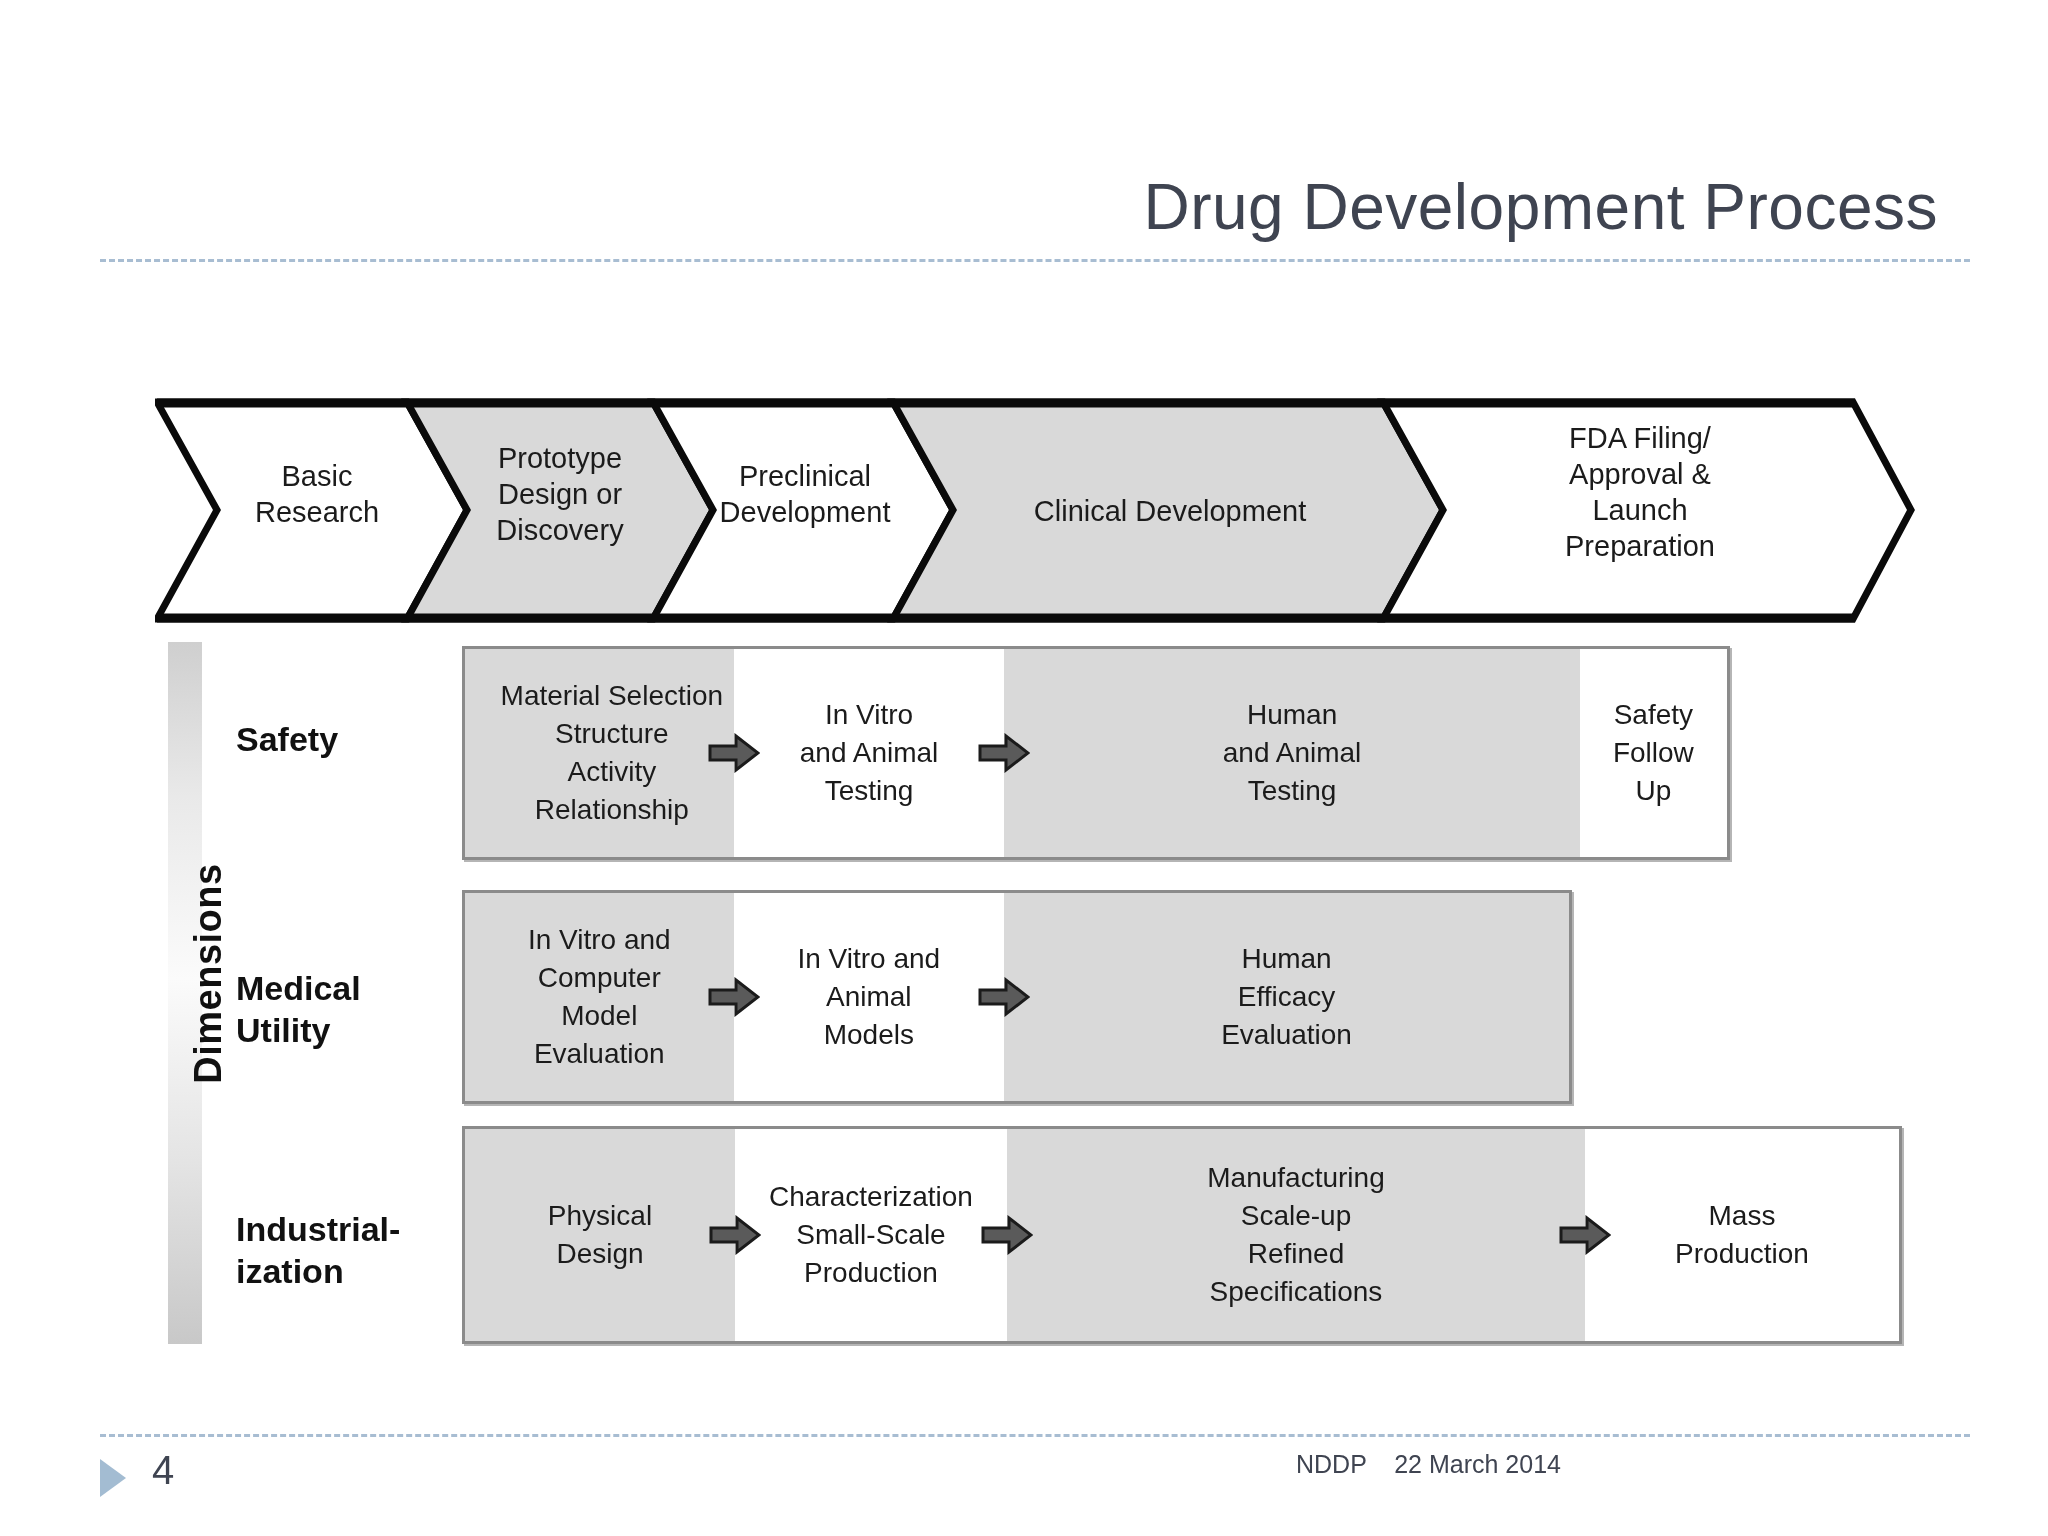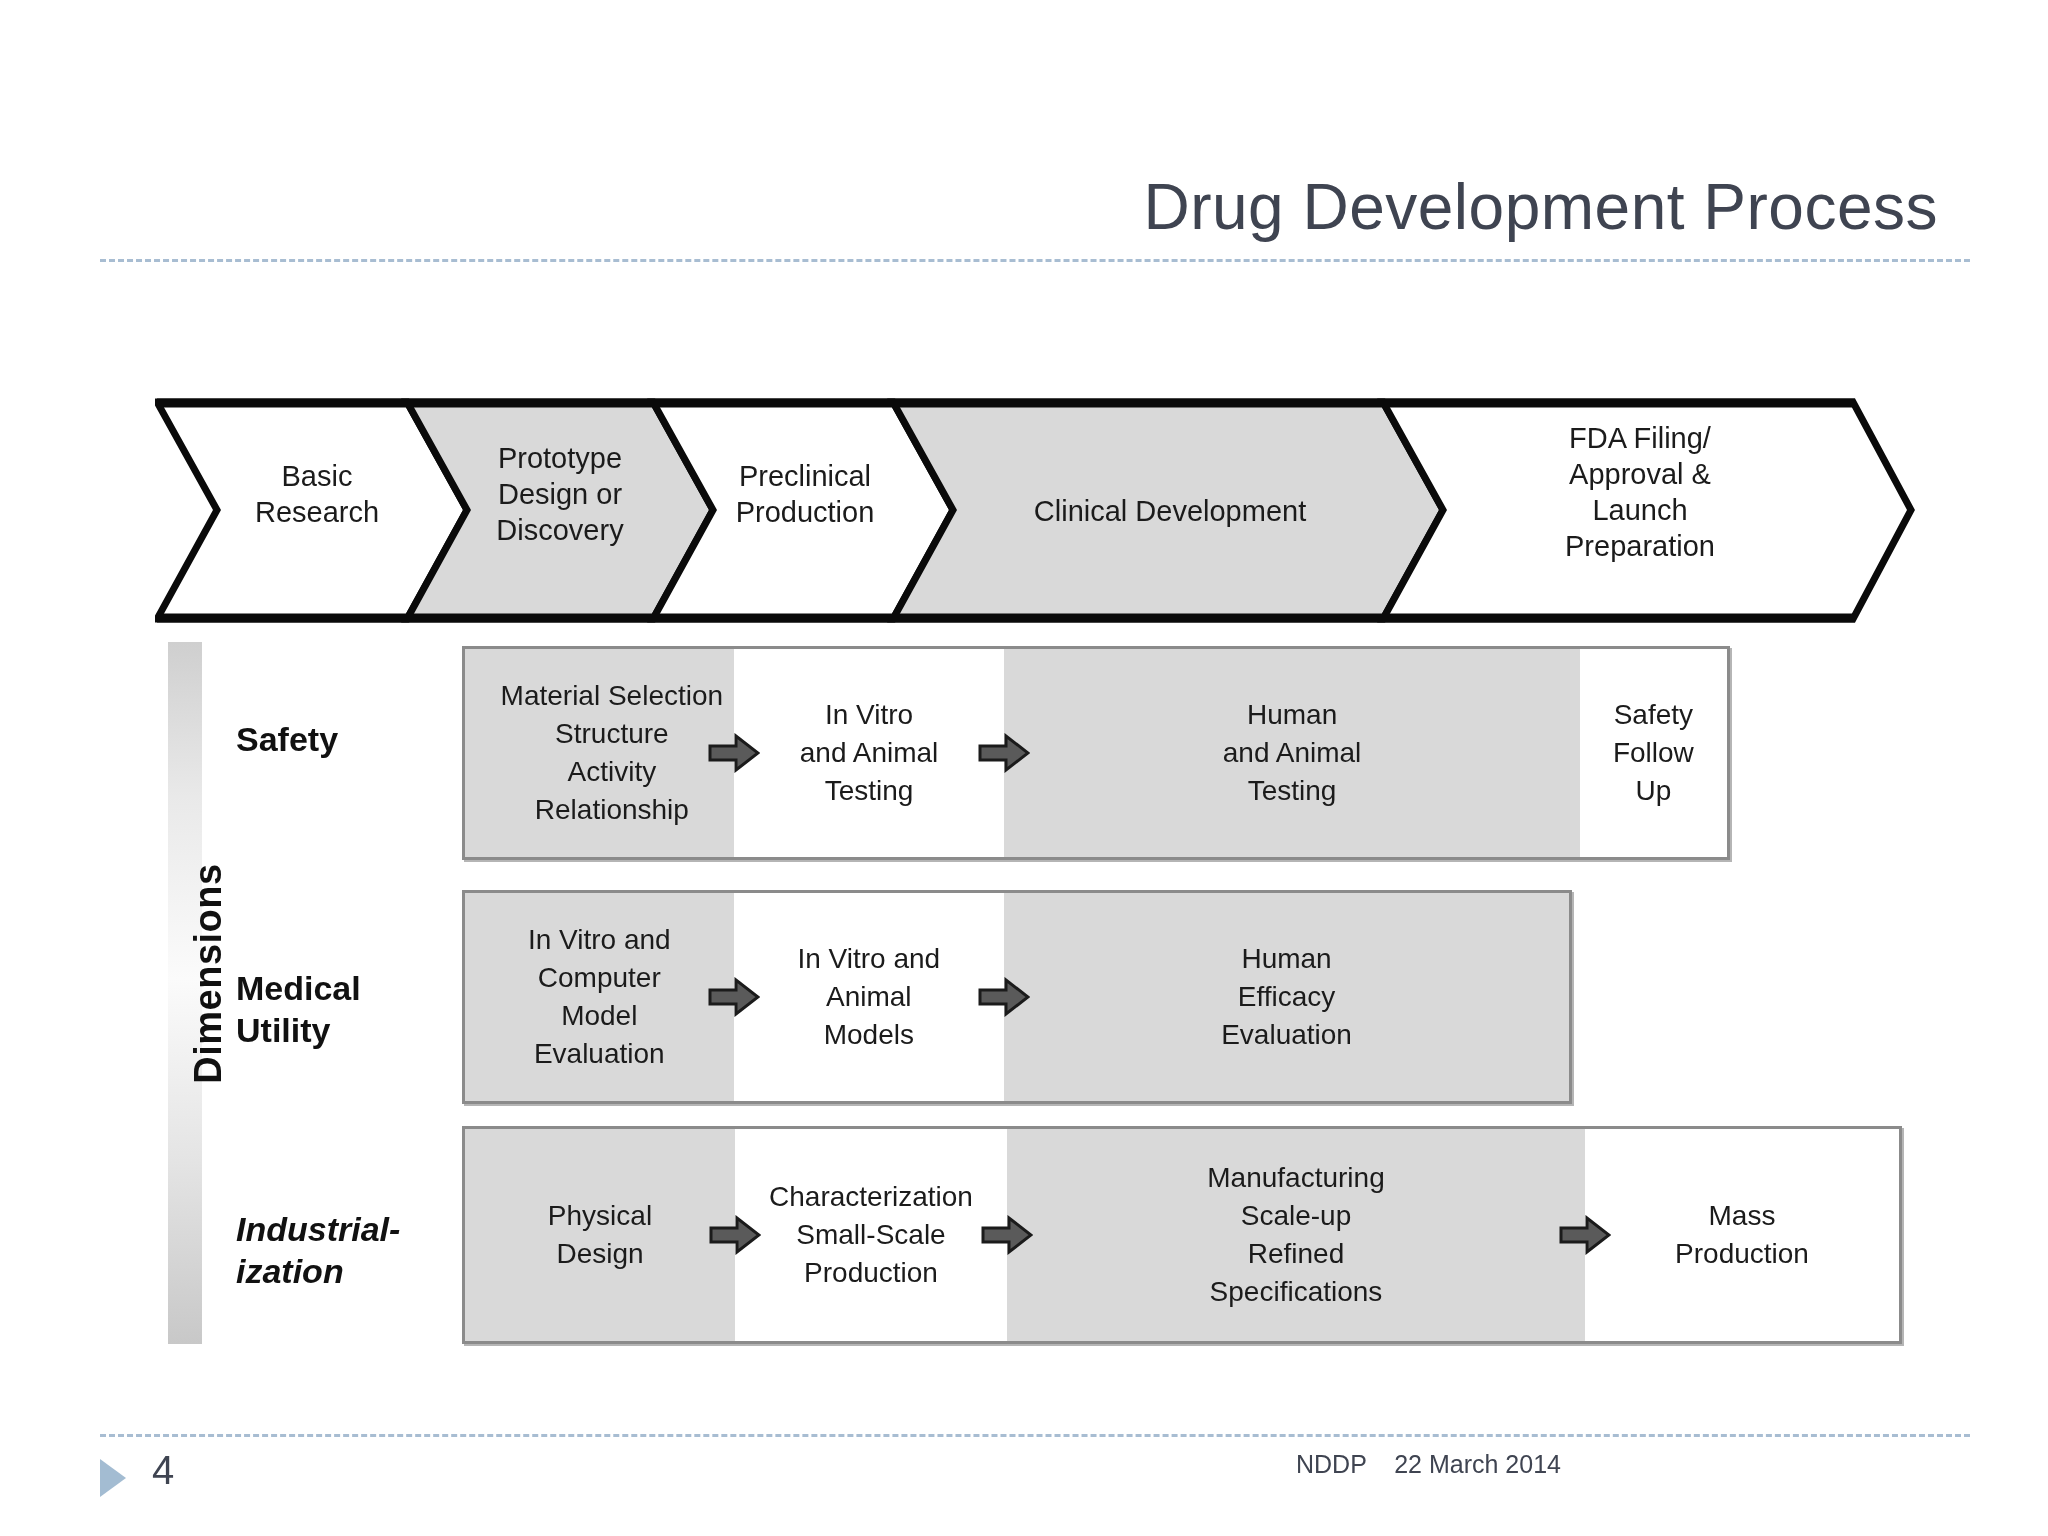--- a/index.html
+++ b/index.html
@@ -132,36 +132,36 @@
     <line x1="2" y1="5" x2="1700" y2="5" stroke="#0a0a0a" stroke-width="9"></line>
     <line x1="2" y1="220" x2="1700" y2="220" stroke="#0a0a0a" stroke-width="9"></line>
   </svg>
 
   <div class="chev-label" style="left: 62px; top: 60px; width: 200px; white-space: pre-line;">Basic
 Research</div>
   <div class="chev-label" style="left: 300px; top: 42px; width: 210px; white-space: pre-line;">Prototype
 Design or
 Discovery</div>
   <div class="chev-label" style="left: 540px; top: 60px; width: 220px; white-space: pre-line;">Preclinical
-Production</div>
+Development</div>
   <div class="chev-label" style="left:790px;top:95px;width:450px;">Clinical Development</div>
   <div class="chev-label" style="left: 1290px; top: 22px; width: 390px; white-space: pre-line;">FDA Filing/
 Approval &amp;
 Launch
 Preparation</div>
 </div>
 
 <div id="dimensions-bar">
   <div id="dimensions-label">Dimensions</div>
 </div>
 
 <div class="row-label" style="left:236px;top:718px;width:220px;">Safety</div>
 <div class="row-label" style="left: 236px; top: 967px; width: 240px; white-space: pre-line;">Medical
 Utility</div>
-<div class="row-label" style="left: 236px; top: 1208px; width: 280px; white-space: pre-line; font-style: italic;">Industrial-
+<div class="row-label" style="left: 236px; top: 1208px; width: 280px; white-space: pre-line;">Industrial-
 ization</div>
 
 <div class="dim-row" style="left:462px;top:646px;width:1268px;height:214px;">
   <div class="dim-cell shade" style="width:270px;">
     <span style="white-space: pre-line; margin-left: 25px;">Material Selection
 Structure
 Activity
 Relationship</span>
     <span class="step-arrow" style="right:-26px;">
       <svg width="52" height="40" viewBox="0 0 52 40" xmlns="http://www.w3.org/2000/svg">

